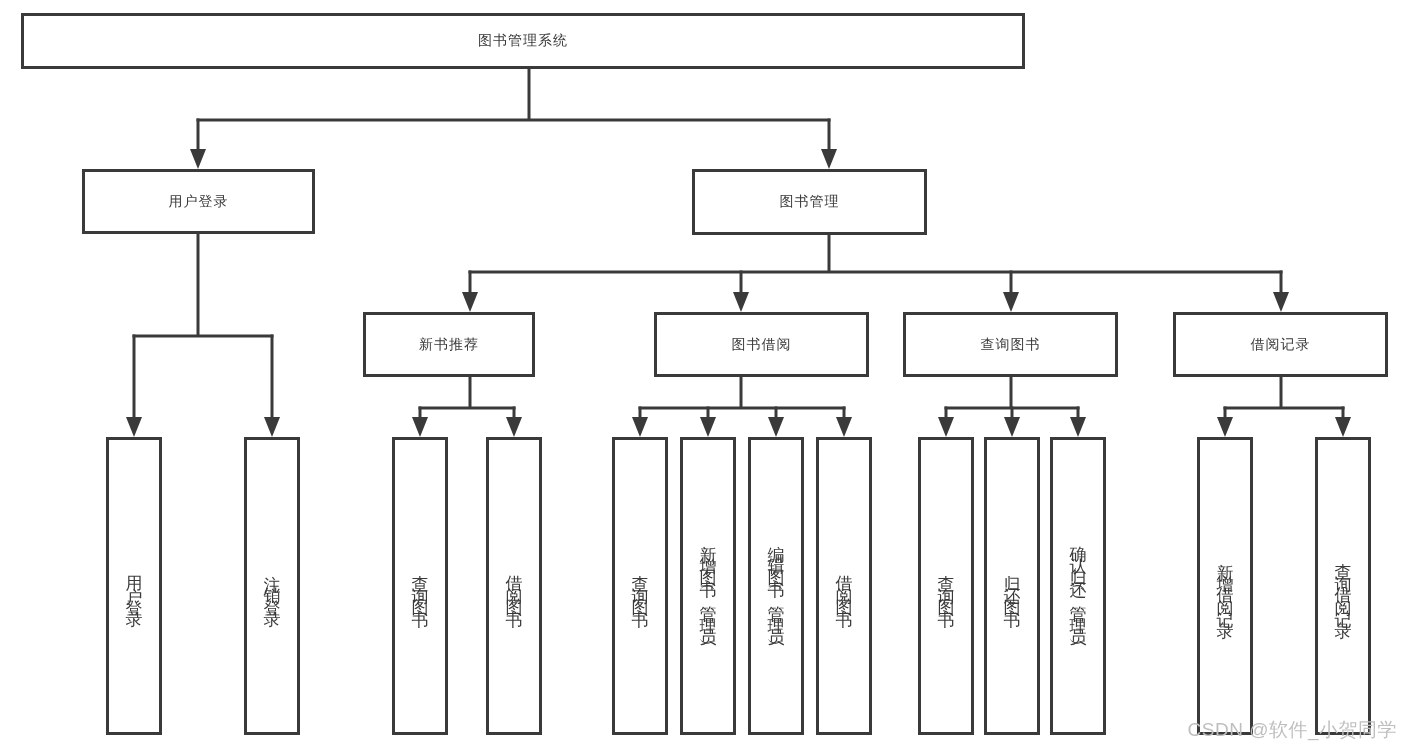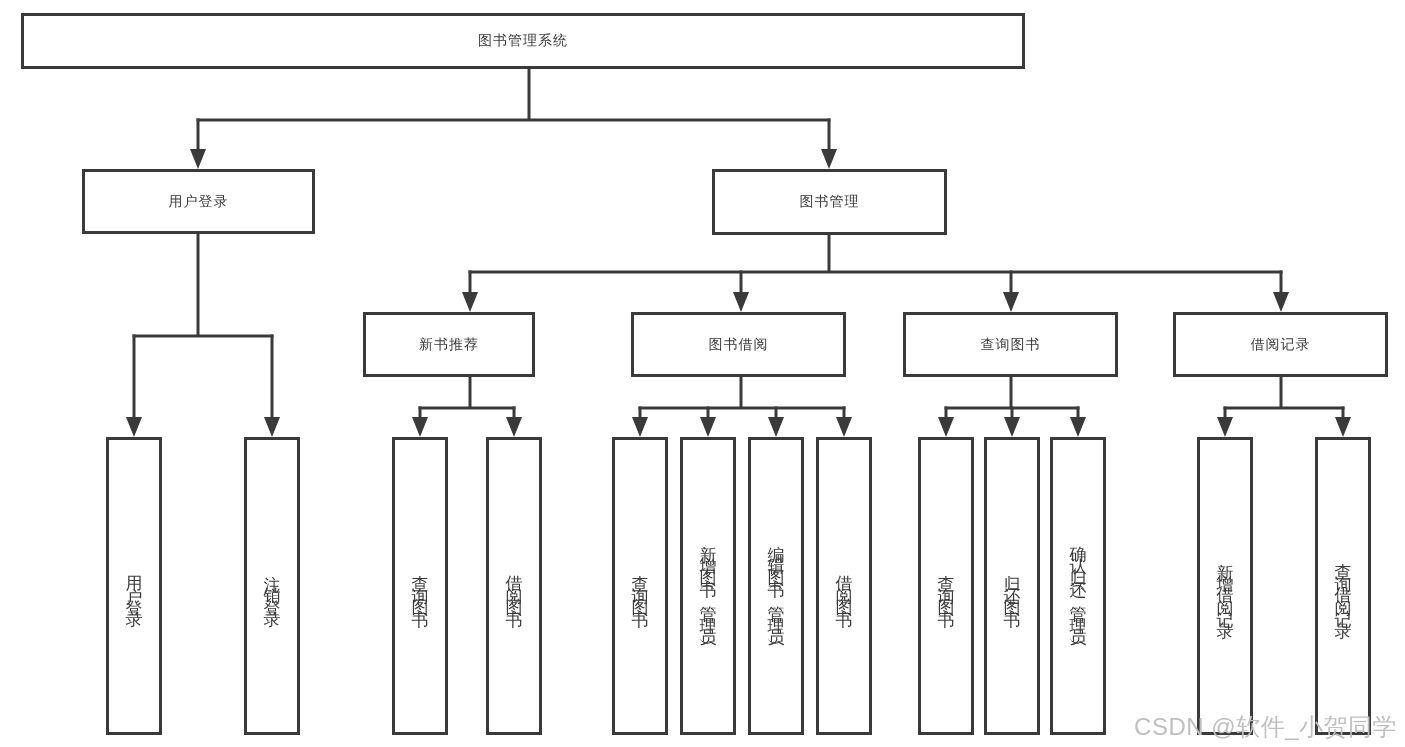--- a/index.html
+++ b/index.html
@@ -52,21 +52,21 @@
     text-orientation: mixed;
     font-size: 17px;
     letter-spacing: 12px;
     line-height: 1;
     color: #3a3a3a;
   }
   .watermark {
     position: absolute;
     right: 8px;
     bottom: 4px;
-    font-size: 24px;
+    font-size: 19px;
     color: #bfbfbf;
     letter-spacing: 0.5px;
     z-index: 2;
     white-space: nowrap;
   }
 </style>
 </head>
 <body>
 
 <div id="stage">
@@ -137,28 +137,28 @@
     </g>
   </svg>
 
   <div class="box" style="left:21px; top:13px; width:1004px; height:56px;">
     <span class="hlabel">图书管理系统</span>
   </div>
 
   <div class="box" style="left:82px; top:169px; width:233px; height:65px;">
     <span class="hlabel">用户登录</span>
   </div>
-  <div class="box" style="left:712px; top:169px; width:235px; height:66px;">
+  <div class="box" style="left:692px; top:169px; width:235px; height:66px;">
     <span class="hlabel">图书管理</span>
   </div>
 
   <div class="box" style="left:363px; top:312px; width:172px; height:65px;">
     <span class="hlabel">新书推荐</span>
   </div>
-  <div class="box" style="left:631px; top:312px; width:215px; height:65px;">
+  <div class="box" style="left:654px; top:312px; width:215px; height:65px;">
     <span class="hlabel">图书借阅</span>
   </div>
   <div class="box" style="left:903px; top:312px; width:215px; height:65px;">
     <span class="hlabel">查询图书</span>
   </div>
   <div class="box" style="left:1173px; top:312px; width:215px; height:65px;align-items:center;">
     <span class="hlabel">借阅记录</span>
   </div>
 
   <div class="box leaf" style="left:106px;">

